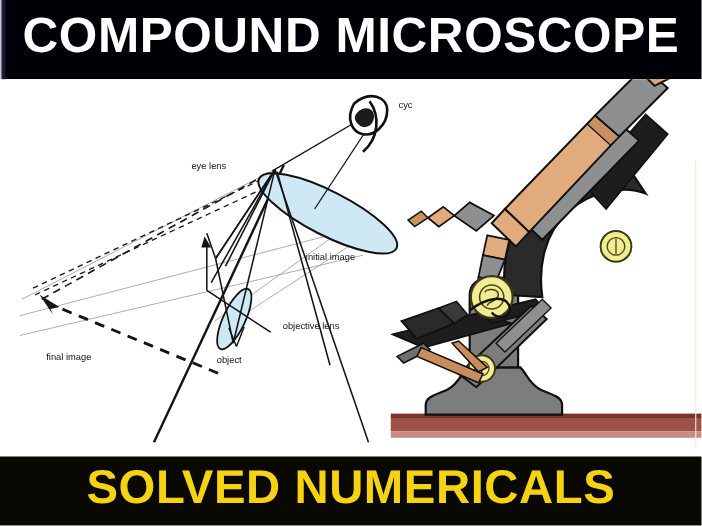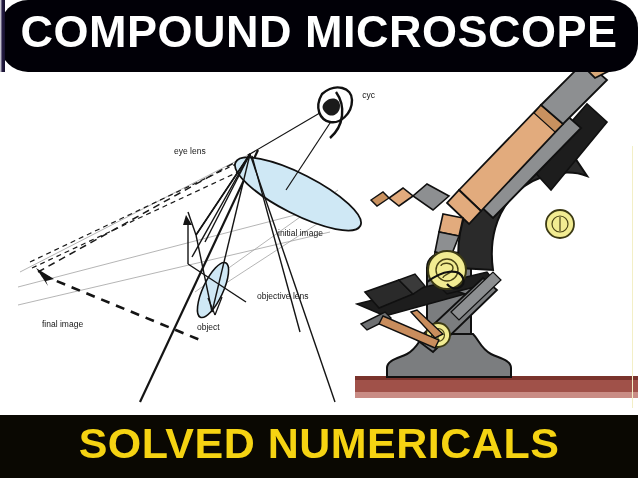--- a/index.html
+++ b/index.html
@@ -19,21 +19,20 @@
   }
   
   .title-bar {
     position: absolute;
     left: 0;
     top: 0;
     width: 638px;
     height: 72px;
     background: #010007;
     overflow: hidden;
-    border-radius: 28px;
   }
   .title-bar .title-text {
     position: absolute;
     left: 0;
     top: 0;
     width: 638px;
     height: 72px;
     line-height: 64px;
     text-align: center;
     color: #ffffff;

